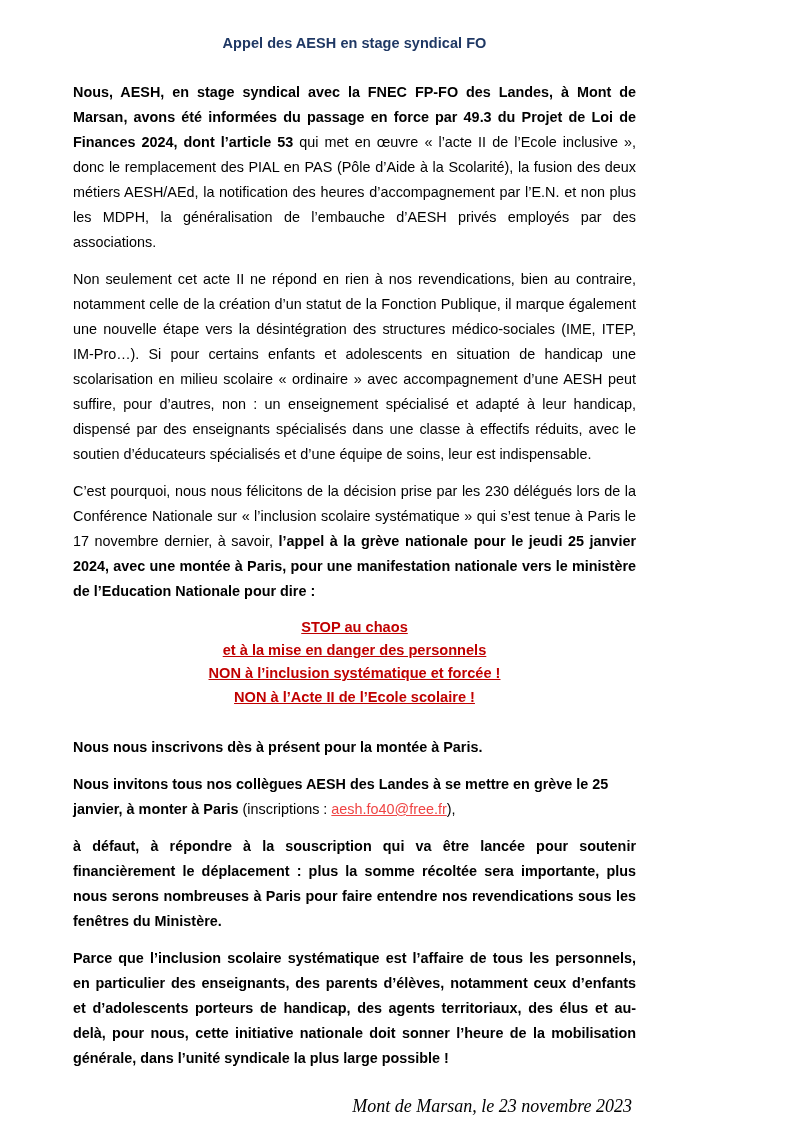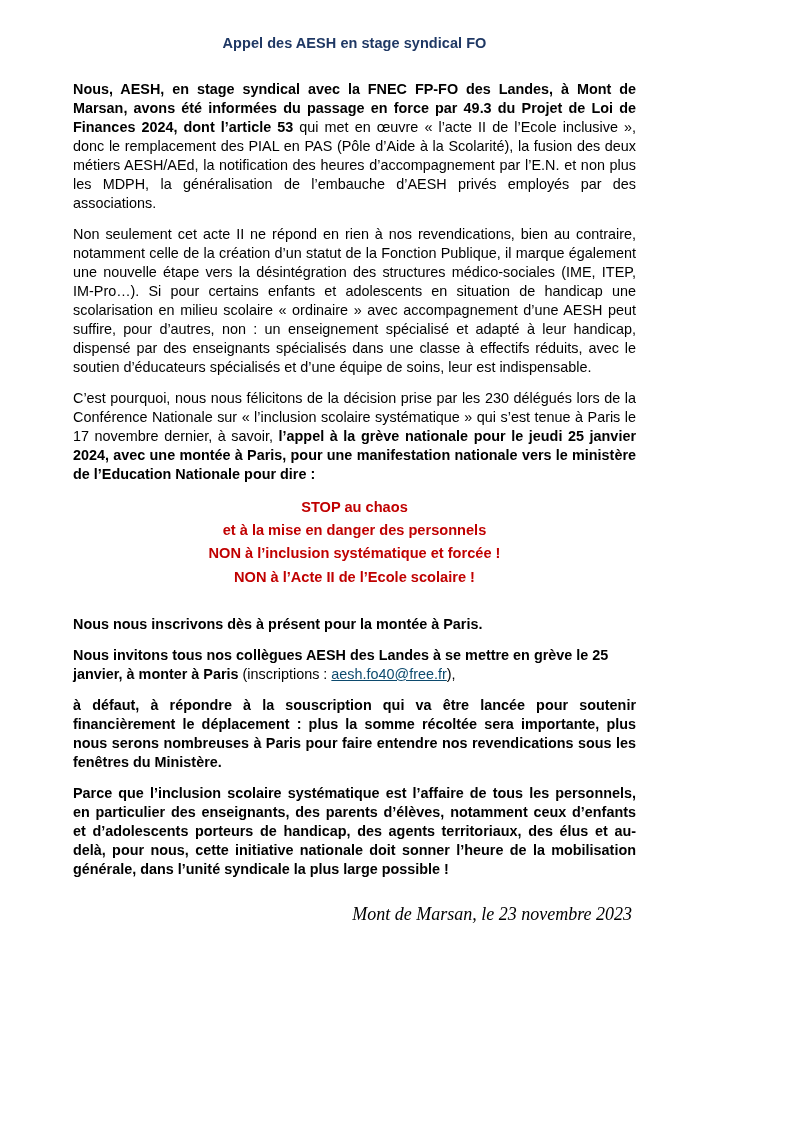--- a/index.html
+++ b/index.html
@@ -41,40 +41,41 @@
 
   
   .body-block {
     margin-top: 26px;
   }
   p.para {
     margin: 0 0 12px 0;
     text-align: justify;
     text-justify: inter-word;
     font-size: 14.4px;
-    line-height: 19px;
+    line-height: 25px;
     color: #000000;
   }
   p.para:last-child { margin-bottom: 0; }
 
   .b { font-weight: bold; }
 
   a.maillink {
-    color: #0c4a6e;
+    color: #ef4444;
     text-decoration: underline;
   }
 
   
   .slogan {
     margin: 2px 0 0 0;
     text-align: center;
     color: #C00000;
     font-weight: bold;
     font-size: 14.6px;
     line-height: 23.2px;
+    text-decoration: underline;
   }
   .slogan .sl-line {
     display: block;
     white-space: nowrap;
   }
 
   
   .after-slogan { margin-top: 26px; }
 
   p.tight {

